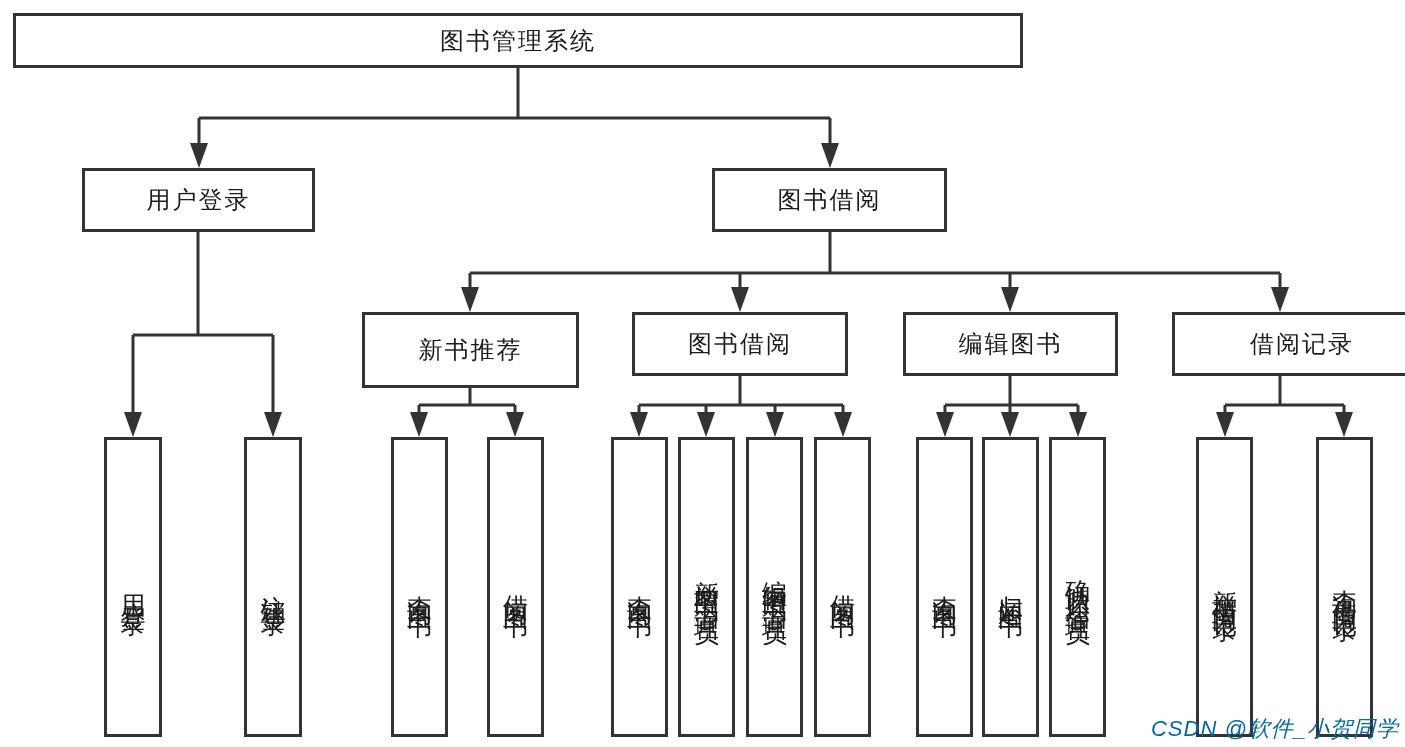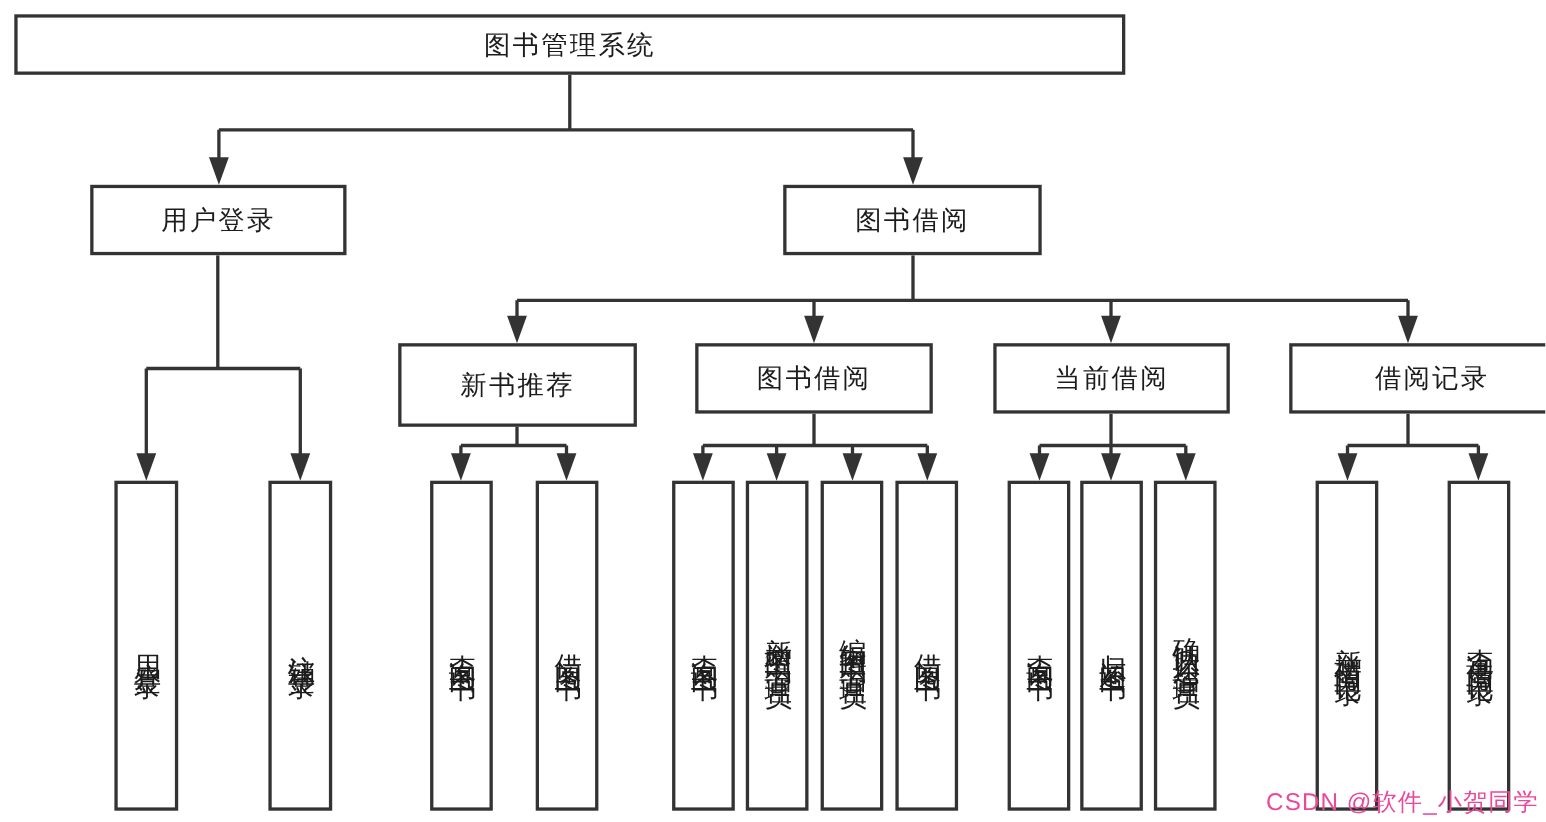--- a/index.html
+++ b/index.html
@@ -39,22 +39,23 @@
     line-height: 1;
     letter-spacing: 6px;
     white-space: nowrap;
   }
   .watermark {
     position: absolute;
     top: 714px;
     right: 6px;
     font-size: 22px;
     letter-spacing: 1px;
-    color: #ec4899;
+    color: #0369a1;
     white-space: nowrap;
+    font-style: italic;
   }
 </style>
 </head>
 <body>
 
 <div class="canvas">
 
   <svg class="connector-layer" viewBox="0 0 1405 747" xmlns="http://www.w3.org/2000/svg" aria-hidden="true">
     <g stroke="#333333" stroke-width="3" fill="none">
 
@@ -95,21 +96,21 @@
     </g>
   </svg>
 
   <div class="box h-box" style="left:13px; top:13px; width:1010px; height:55px;">图书管理系统</div>
 
   <div class="box h-box" style="left:82px; top:168px; width:233px; height:64px;">用户登录</div>
   <div class="box h-box" style="left:712px; top:168px; width:235px; height:64px;">图书借阅</div>
 
   <div class="box h-box" style="left:362px; top:312px; width:217px; height:76px;">新书推荐</div>
   <div class="box h-box" style="left:632px; top:312px; width:216px; height:64px;">图书借阅</div>
-  <div class="box h-box" style="left:903px; top:312px; width:215px; height:64px;">当前借阅</div>
+  <div class="box h-box" style="left:903px; top:312px; width:215px; height:64px;">编辑图书</div>
   <div class="box h-box" style="left:1172px; top:312px; width:260px; height:64px;">借阅记录</div>
 
   <div class="box v-box" style="left:104px; top:437px; width:58px; height:300px;">用户登录</div>
   <div class="box v-box" style="left:244px; top:437px; width:58px; height:300px;">注销登录</div>
 
   <div class="box v-box" style="left:391px; top:437px; width:57px; height:300px;">查询图书</div>
   <div class="box v-box" style="left:487px; top:437px; width:57px; height:300px;">借阅图书</div>
 
   <div class="box v-box" style="left:611px; top:437px; width:57px; height:300px;">查询图书</div>
   <div class="box v-box" style="left:678px; top:437px; width:57px; height:300px;">新增图书（管理员）</div>

